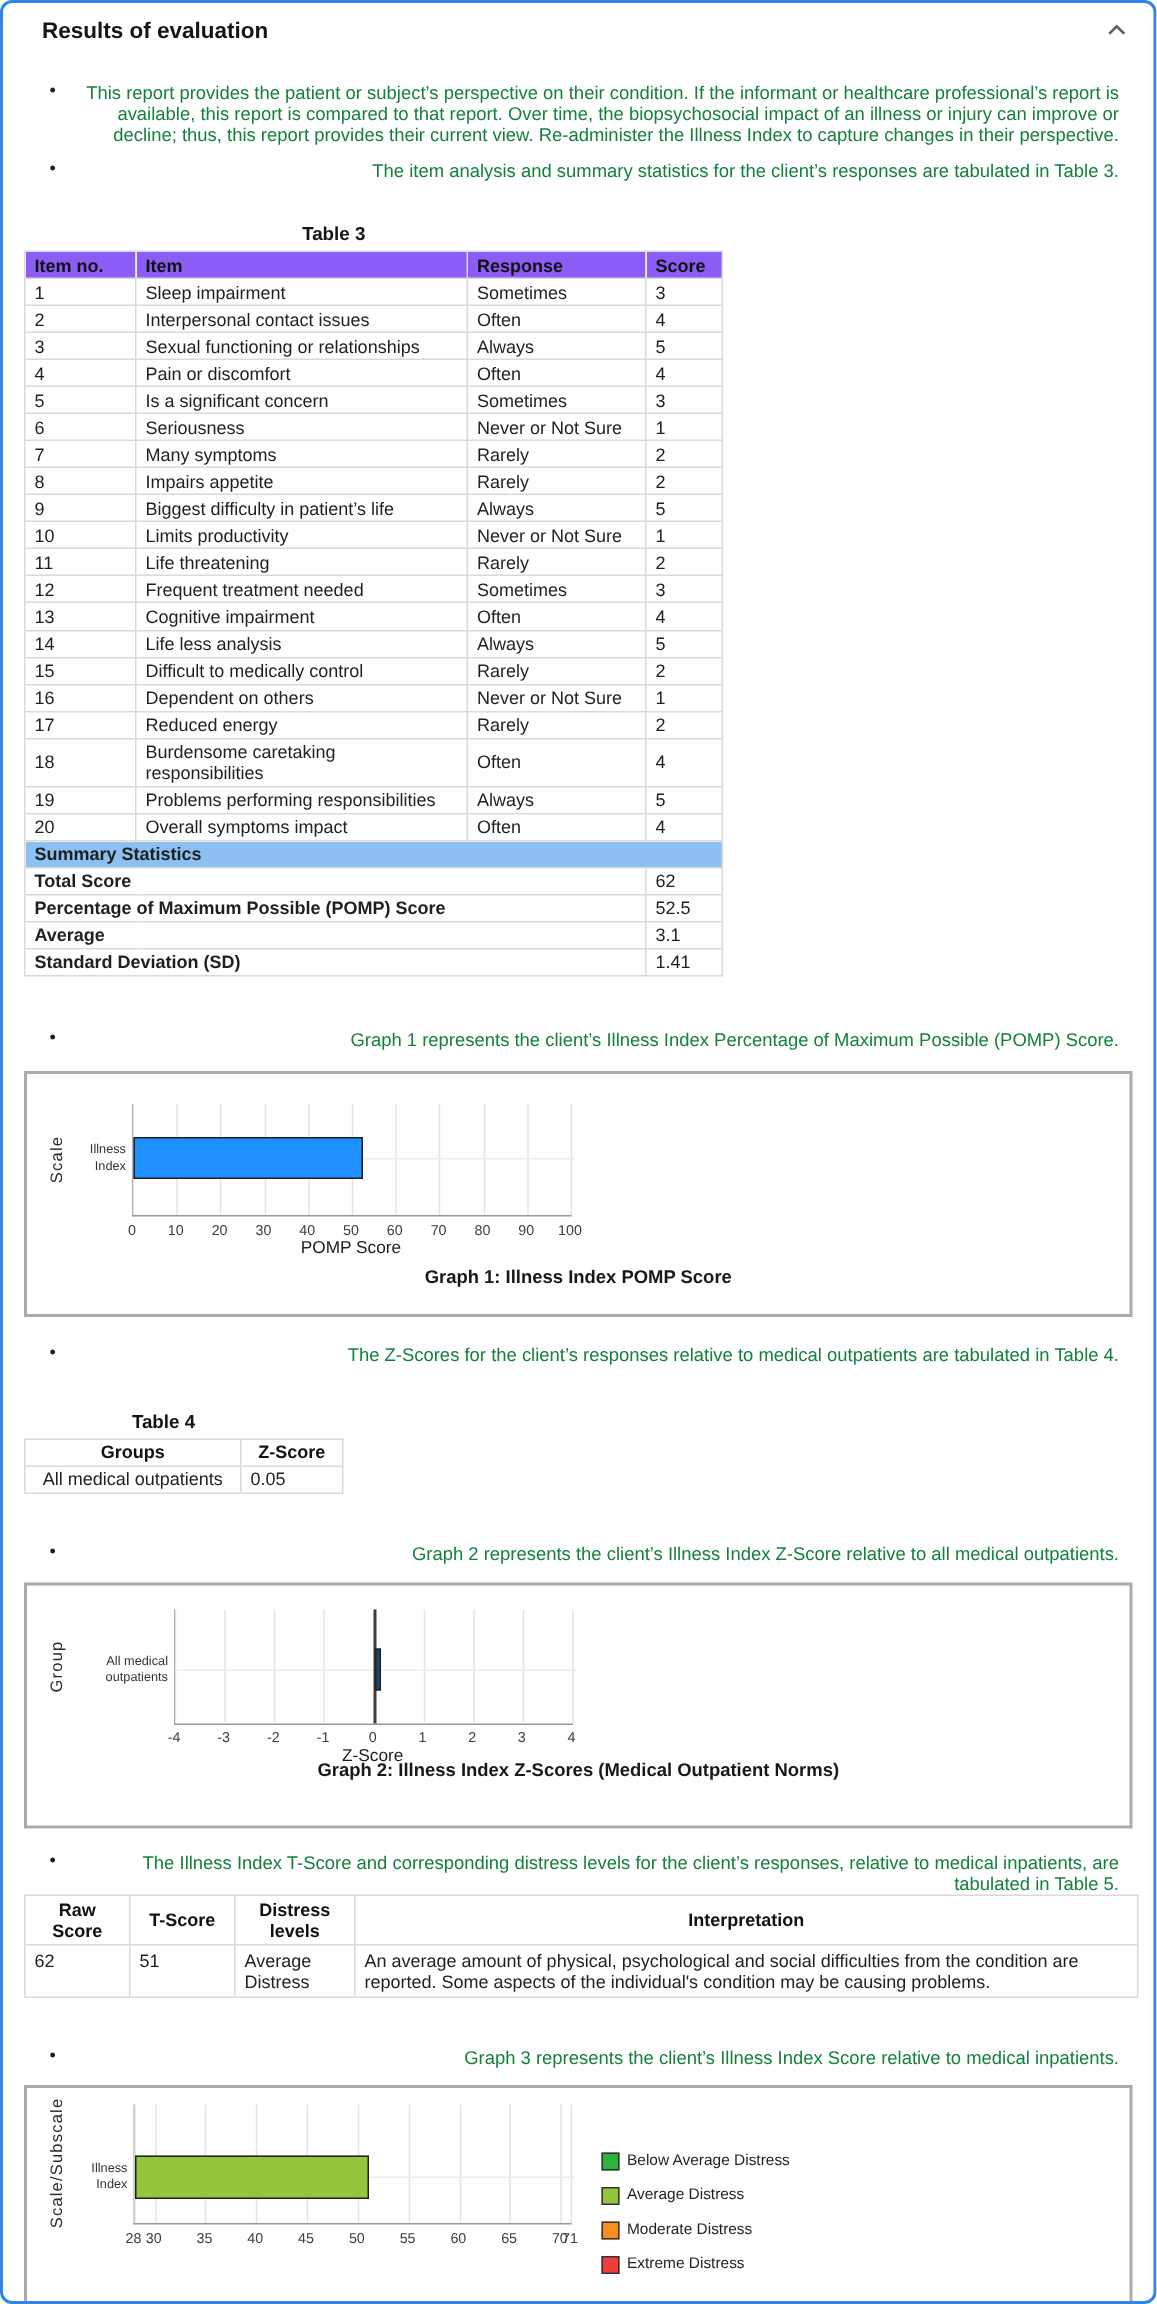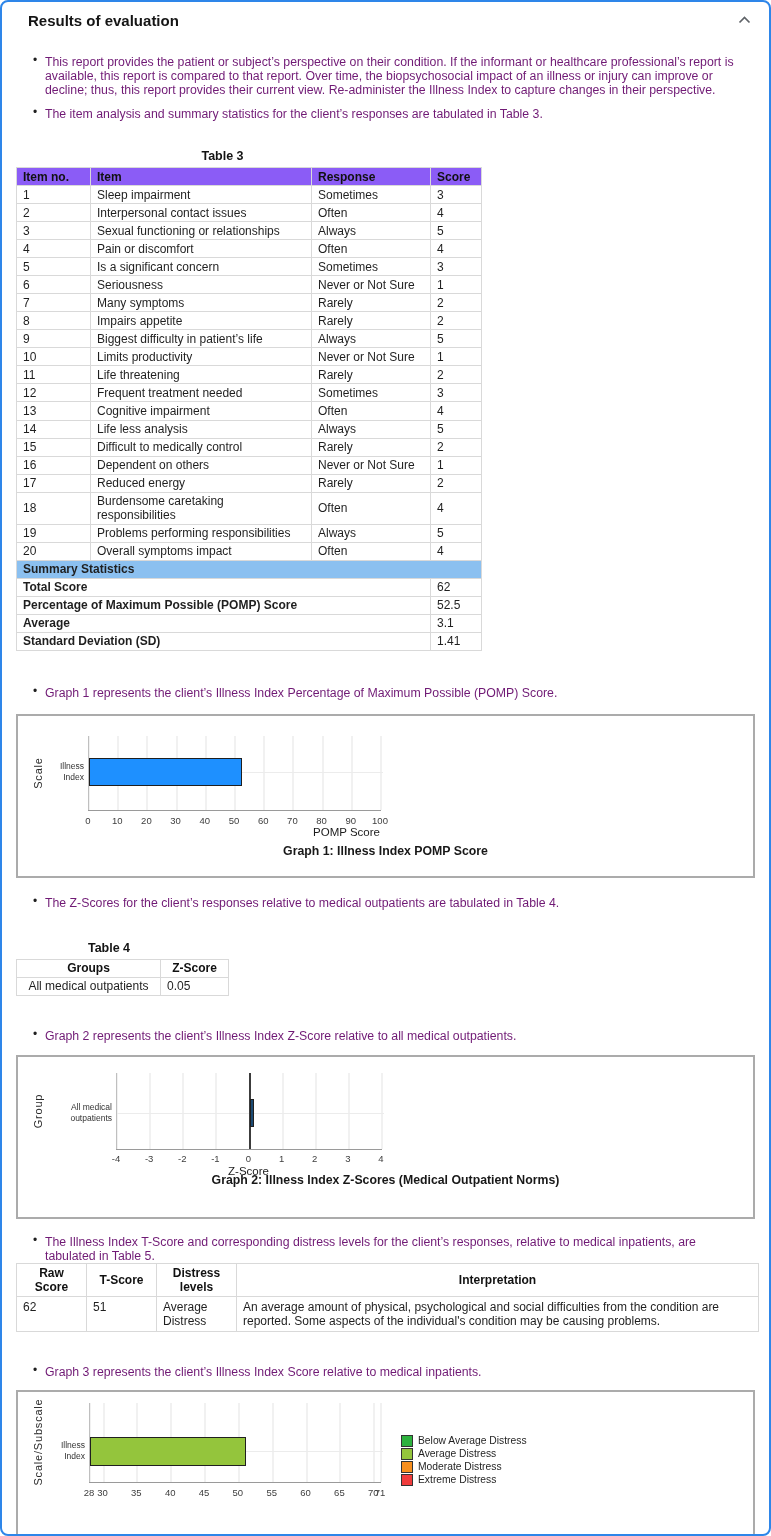--- a/index.html
+++ b/index.html
@@ -1,21 +1,21 @@
 <!DOCTYPE html>
 <html><head>
 <meta charset="utf-8">
 <style>
   html,body{margin:0;padding:0;background:#fff;}
   body{font-family:"Liberation Sans",sans-serif;color:#1f1f1f;}
   .card{box-sizing:border-box;width:771px;height:1536px;border:2px solid #2e86e9;border-radius:8px;background:#fff;overflow:hidden;position:relative;}
   .card-header{display:flex;justify-content:space-between;align-items:flex-start;padding:10px 18px 0 26px;}
   .card-title{margin:0;font-size:15px;font-weight:bold;color:#151515;}
   .chevron-btn{margin-top:4px;cursor:pointer;line-height:0;}
-  .bullet{position:relative;margin-left:30px;margin-right:23px;padding-left:13px;font-size:12.3px;line-height:1.14;color:#701a75;}
+  .bullet{position:relative;margin-left:30px;margin-right:23px;padding-left:13px;font-size:12.3px;line-height:1.14;color:#15803d;text-align:right;}
   .bullet::before{content:"•";position:absolute;left:1px;top:-1px;font-size:12px;color:#1f1f1f;}
   .b1{margin-top:26px;}
   .b2{margin-top:10px;}
   .b3{margin-top:35px;}
   .b4{margin-top:18px;}
   .b5{margin-top:33px;}
   .b6{margin-top:16px;}
   .b7{margin-top:33px;}
   
   .tbl-title{font-weight:bold;font-size:12.5px;color:#141414;text-align:center;}
@@ -52,30 +52,30 @@
   .gridline{position:absolute;top:0;bottom:0;width:1px;background:#e4e4e4;transform:translateX(-50%);z-index:0;}
   .hgrid{position:absolute;left:0;right:-2px;height:1px;background:#ececec;z-index:0;}
   .zeroline{position:absolute;top:0;bottom:0;width:2px;background:#3c3c3c;transform:translateX(-50%);z-index:1;}
   .bar{position:absolute;box-sizing:border-box;border:1.4px solid #1f1f1f;min-width:4px;z-index:2;}
   .cat{position:absolute;right:100%;margin-right:5px;transform:translateY(-50%);font-size:8.5px;color:#333;text-align:right;white-space:pre-line;line-height:1.3;}
   .xticks{position:absolute;height:12px;}
   .tick{position:absolute;transform:translateX(-50%);font-size:9.5px;color:#3d3d3d;white-space:nowrap;}
   .xlabel{position:absolute;text-align:center;font-size:11.5px;color:#1c1c1c;}
   .ylabel{position:absolute;left:14px;writing-mode:vertical-rl;transform:translateY(-50%) rotate(180deg);font-size:11px;color:#2a2a2a;letter-spacing:0.8px;}
   .caption{position:absolute;left:0;right:0;text-align:center;font-weight:bold;font-size:12.3px;color:#181818;}
-  .legend{position:absolute;display:flex;flex-direction:column;gap:1px;}
+  .legend{position:absolute;display:flex;flex-direction:column;gap:11px;}
   .legend-item{display:flex;align-items:center;gap:5px;font-size:10.3px;color:#1f1f1f;line-height:1.05;}
   .swatch{width:10px;height:10px;border:1px solid #333;display:inline-block;flex:none;}
   
   .chart1 .plot{left:70px;top:20px;width:292px;height:74px;}
   .chart1 .bar{top:22px;height:28px;}
   .chart1 .hgrid{top:36px;}
   .chart1 .cat{top:36px;}
   .chart1 .xticks{left:70px;top:99px;width:292px;}
-  .chart1 .xlabel{left:70px;width:292px;top:110px;text-align:right;}
+  .chart1 .xlabel{left:70px;width:292px;top:110px;}
   .chart1 .ylabel{top:57px;}
   .chart1 .caption{top:128px;}
   
   .chart2 .plot{left:98px;top:16px;width:265px;height:76px;}
   .chart2 .bar{top:26px;height:28px;}
   .chart2 .hgrid{top:40px;}
   .chart2 .cat{top:40px;}
   .chart2 .xticks{left:98px;top:96px;width:265px;}
   .chart2 .xlabel{left:98px;width:265px;top:108px;}
   .chart2 .ylabel{top:54px;}

